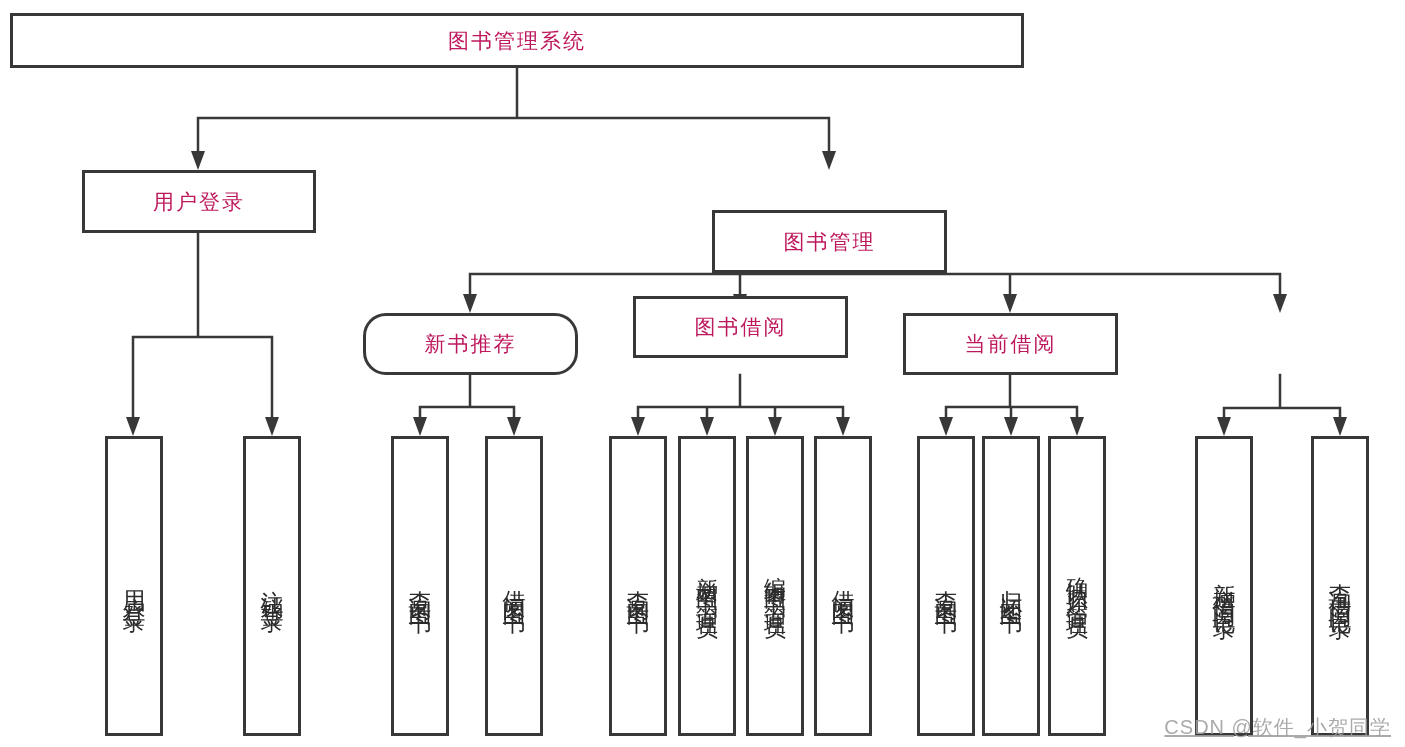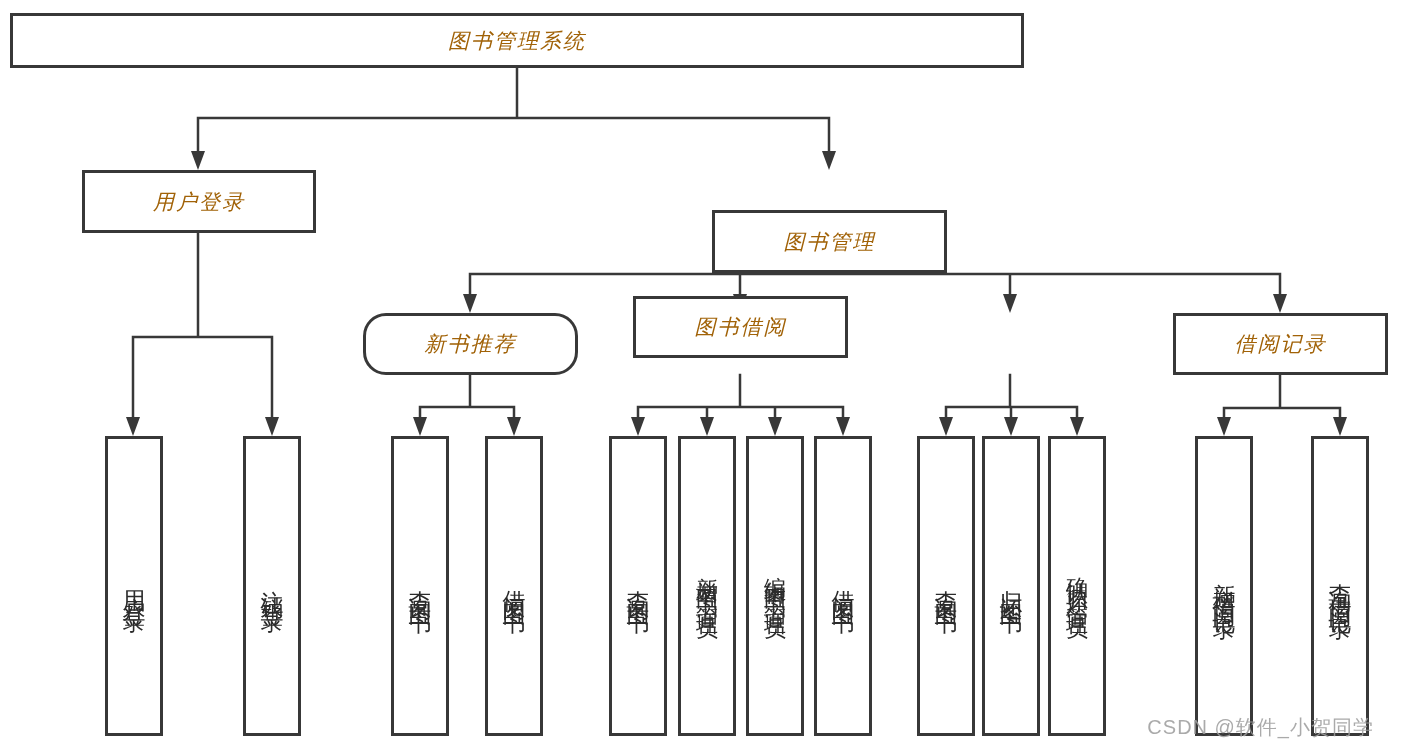--- a/index.html
+++ b/index.html
@@ -26,25 +26,24 @@
     position: absolute;
     box-sizing: border-box;
     border: 3px solid #383838;
     background: #ffffff;
     display: flex;
     align-items: center;
     justify-content: center;
     z-index: 2;
   }
   .node .lbl {
-    color: #a16207;
+    color: #be185d;
     font-size: 21px;
     letter-spacing: 2px;
     white-space: nowrap;
-    font-style: italic;
   }
   .root .lbl { font-size: 21px; }
   .leaf {
     position: absolute;
     box-sizing: border-box;
     border: 3px solid #383838;
     background: #ffffff;
     display: flex;
     align-items: center;
     justify-content: center;
@@ -61,27 +60,28 @@
     letter-spacing: 7px;
     line-height: 1;
     white-space: nowrap;
   }
   .leaf.dense .vlbl {
     letter-spacing: 6px;
     font-size: 22px;
   }
   #watermark {
     position: absolute;
-    right: 31px;
+    right: 14px;
     top: 714px;
     z-index: 3;
     font-size: 20px;
     color: rgba(158, 158, 158, 0.88);
     letter-spacing: 1px;
     white-space: nowrap;
+    text-decoration: underline;
   }
 </style>
 </head>
 <body>
 
 <div id="stage">
 
   <svg id="connectors" viewBox="0 0 1405 747" xmlns="http://www.w3.org/2000/svg">
     <path d="M517 68 V118
              M198 118 H829
@@ -147,22 +147,22 @@
   <div class="node" style="left:712px; top:170px; width:235px; height:63px;margin-top:40px;">
     <span class="lbl">图书管理</span>
   </div>
 
   <div class="node" style="left:363px; top:313px; width:215px; height:62px;border-radius:23px;">
     <span class="lbl">新书推荐</span>
   </div>
   <div class="node" style="left:633px; top:296px; width:215px; height:62px;">
     <span class="lbl">图书借阅</span>
   </div>
-  <div class="node" style="left:1173px; top:313px; width:215px; height:62px;">
-    <span class="lbl">借阅记录</span>
+  <div class="node" style="left:903px; top:313px; width:215px; height:62px;">
+    <span class="lbl">当前借阅</span>
   </div>
 
   <div class="leaf" style="left:105px;">
     <span class="vlbl">用户登录</span>
   </div>
   <div class="leaf" style="left:243px;">
     <span class="vlbl">注销登录</span>
   </div>
 
   <div class="leaf" style="left:391px;">

